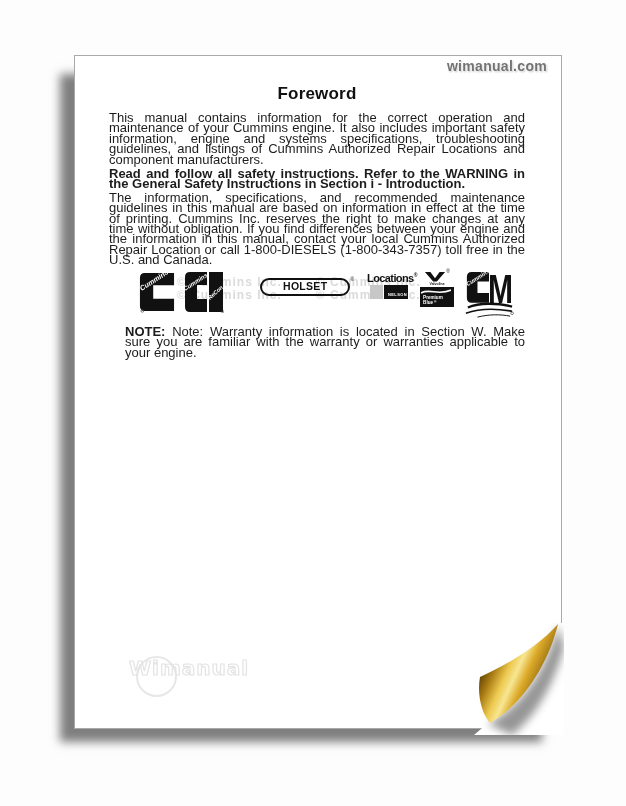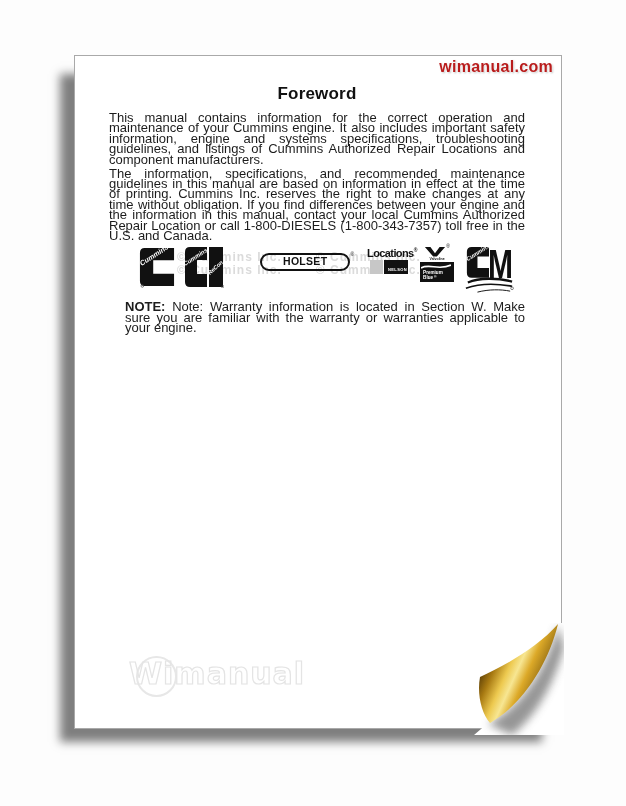--- a/index.html
+++ b/index.html
@@ -7,22 +7,22 @@
     width:626px;height:806px;position:relative;overflow:hidden;
     background:#fdfdfd;
     font-family:"Liberation Sans",sans-serif;
   }
   .page{
     position:absolute;left:74px;top:55px;width:486px;height:672px;
     background:#ffffff;border:1px solid #a9a9a9;
     box-shadow:-17px 16px 9px -3px rgba(120,120,120,0.95);
   }
   .site-badge{
-    position:absolute;top:2px;right:8px;
-    font-size:16px;font-weight:bold;color:#b91c1c;letter-spacing:.3px;
+    position:absolute;top:2px;right:14px;
+    font-size:14px;font-weight:bold;color:#737373;letter-spacing:.3px;
     text-shadow:0 0 2px #fff,0 0 3px #fff,1px 1px 2px rgba(0,0,0,.30);
   }
   .content{position:absolute;left:34px;top:16px;width:416px;}
   h1.title{
     font-size:17px;font-weight:bold;text-align:center;
     margin:12px 0 9px;color:#111;letter-spacing:.2px;
   }
   .content p{
     font-size:13px;line-height:10.4px;text-align:justify;
     margin:0 0 3.5px;color:#1c1c1c;
@@ -64,37 +64,38 @@
   .pb-box svg{display:block;width:30px;height:7px;}
   .pb-text{font-size:4.6px;font-weight:bold;line-height:5px;text-align:left;padding-left:2px;}
   .pb-text .reg-w{font-size:3.5px;vertical-align:top;color:#fff;}
   .lg6{margin-left:10px;margin-top:-2px;width:50px;height:52px;}
 
   
   .center-mark{position:absolute;left:52px;top:597px;width:270px;height:52px;}
   .ring{position:absolute;left:9px;top:3px;width:37px;height:37px;border:2px solid #e7e7e7;border-radius:50%;}
   .wm-text{
     position:absolute;left:2px;top:3px;
-    font-family:"DejaVu Sans",sans-serif;font-size:30px;font-weight:bold;letter-spacing:1px;
+    font-family:"DejaVu Sans",sans-serif;font-size:20px;font-weight:bold;letter-spacing:1px;
     color:transparent;-webkit-text-stroke:1.2px #e4e4e4;
   }
   
   .curl{position:absolute;right:-3px;bottom:-7px;width:110px;height:112px;}
 </style>
 </head>
 <body>
 
 <div class="page">
 
   <div class="site-badge">wimanual.com</div>
 
   <div class="content">
     <h1 class="title">Foreword</h1>
 
     <p>This manual contains information for the correct operation and maintenance of your Cummins engine. It also includes important safety information, engine and systems specifications, troubleshooting guidelines, and listings of Cummins Authorized Repair Locations and component manufacturers.</p>
+    <p class="bold">Read and follow all safety instructions. Refer to the WARNING in the General Safety Instructions in Section i - Introduction.</p>
     <p>The information, specifications, and recommended maintenance guidelines in this manual are based on information in effect at the time of printing. Cummins Inc. reserves the right to make changes at any time without obligation. If you find differences between your engine and the information in this manual, contact your local Cummins Authorized Repair Location or call 1-800-DIESELS (1-800-343-7357) toll free in the U.S. and Canada.</p>
 
     <div class="logo-row">
       <div class="cc-wm">
         <div><span>© Cummins Inc.</span><span>© Cummins Inc.</span></div>
         <div><span>© Cummins Inc.</span><span>© Cummins Inc.</span></div>
       </div>
 
       <svg class="logo lg1" viewBox="0 0 38 42">
         <path d="M37 1 H6 Q1 1 1 6 V36 Q1 41 6 41 H37 V28 H15 V14 H37 Z" fill="#111"></path>

